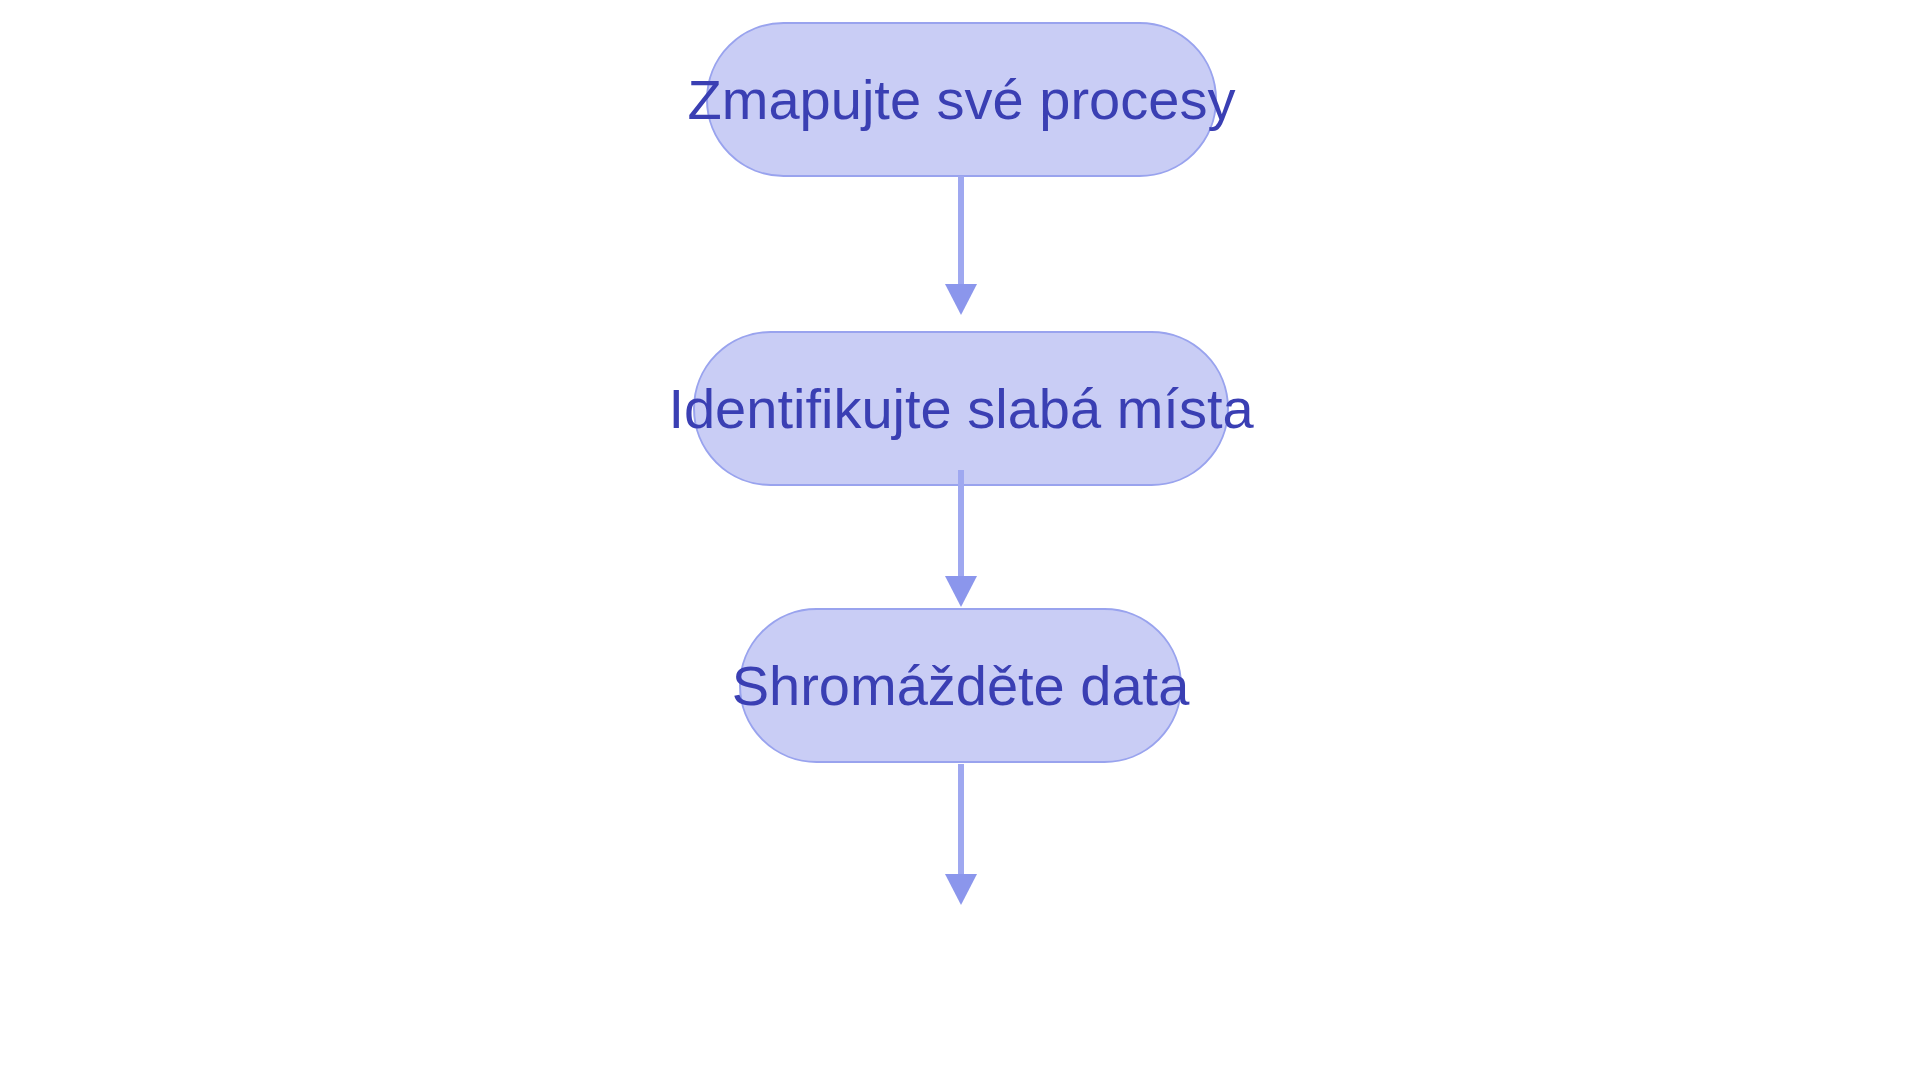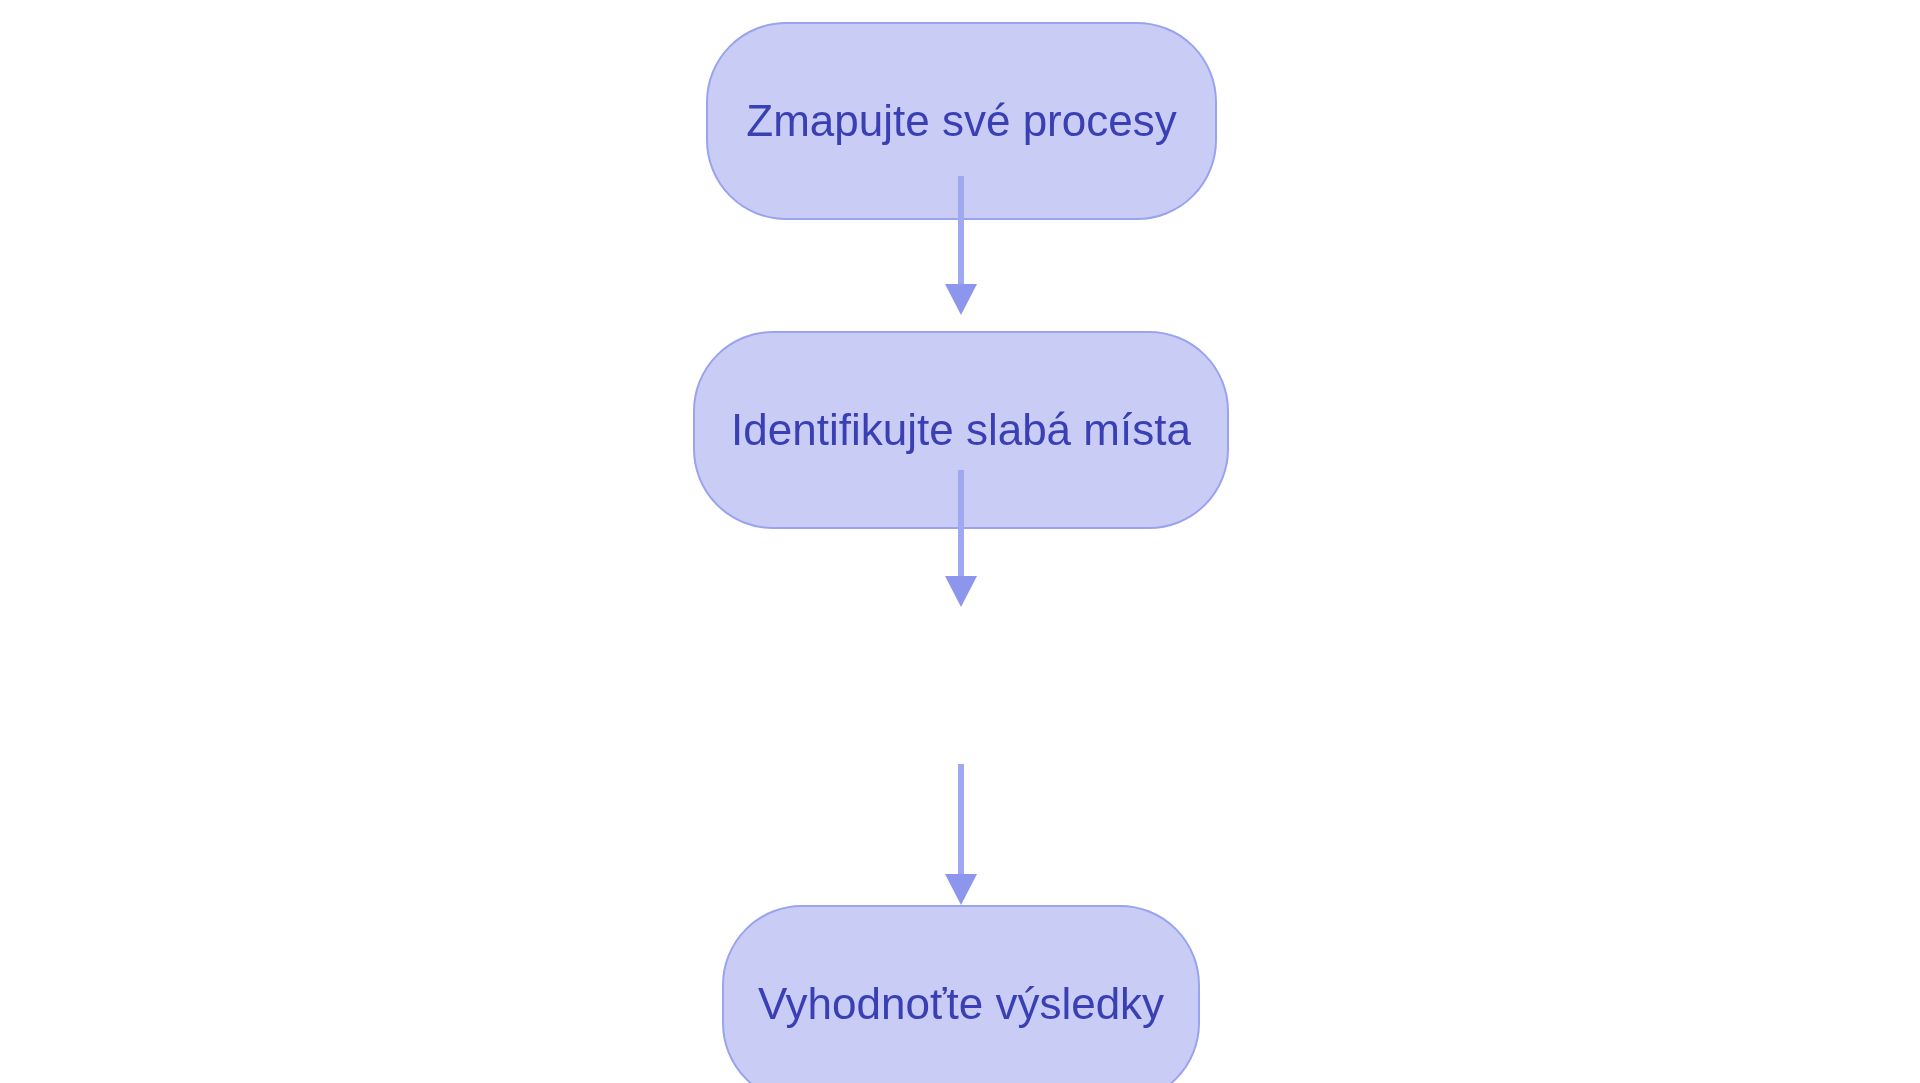--- a/index.html
+++ b/index.html
@@ -11,26 +11,26 @@
   .canvas {
     position: relative;
     width: 1920px;
     height: 1083px;
     background: #ffffff;
     overflow: hidden;
   }
   .node {
     position: absolute;
     box-sizing: border-box;
-    height: 198px;
+    height: 155px;
     border-radius: 80px;
     background: var(--node-fill, #c9cdf5);
     border: 2px solid var(--node-border, #99a3ee);
     color: var(--node-text, #3a3fb3);
-    font-size: 44px;
+    font-size: 56px;
     line-height: 1;
     white-space: nowrap;
     display: flex;
     align-items: center;
     justify-content: center;
     text-align: center;
   }
   .n1 { top: 22px;  left: 706px; width: 511px; }
   .n2 { top: 316px; left: 693px; width: 536px; margin-top: 15px; }
   .n3 { top: 608px; left: 739px; width: 443px; }
@@ -67,20 +67,20 @@
   <div class="arrow a1">
     <span class="head"></span>
   </div>
 
   <div class="node n2">Identifikujte slabá místa</div>
 
   <div class="arrow a2">
     <span class="head"></span>
   </div>
 
+  <div class="node n3">Shromážděte data</div>
 
   <div class="arrow a3">
     <span class="head"></span>
   </div>
 
-  <div class="node n4">Vyhodnoťte výsledky</div>
 
 </div>
 
 </body></html>

